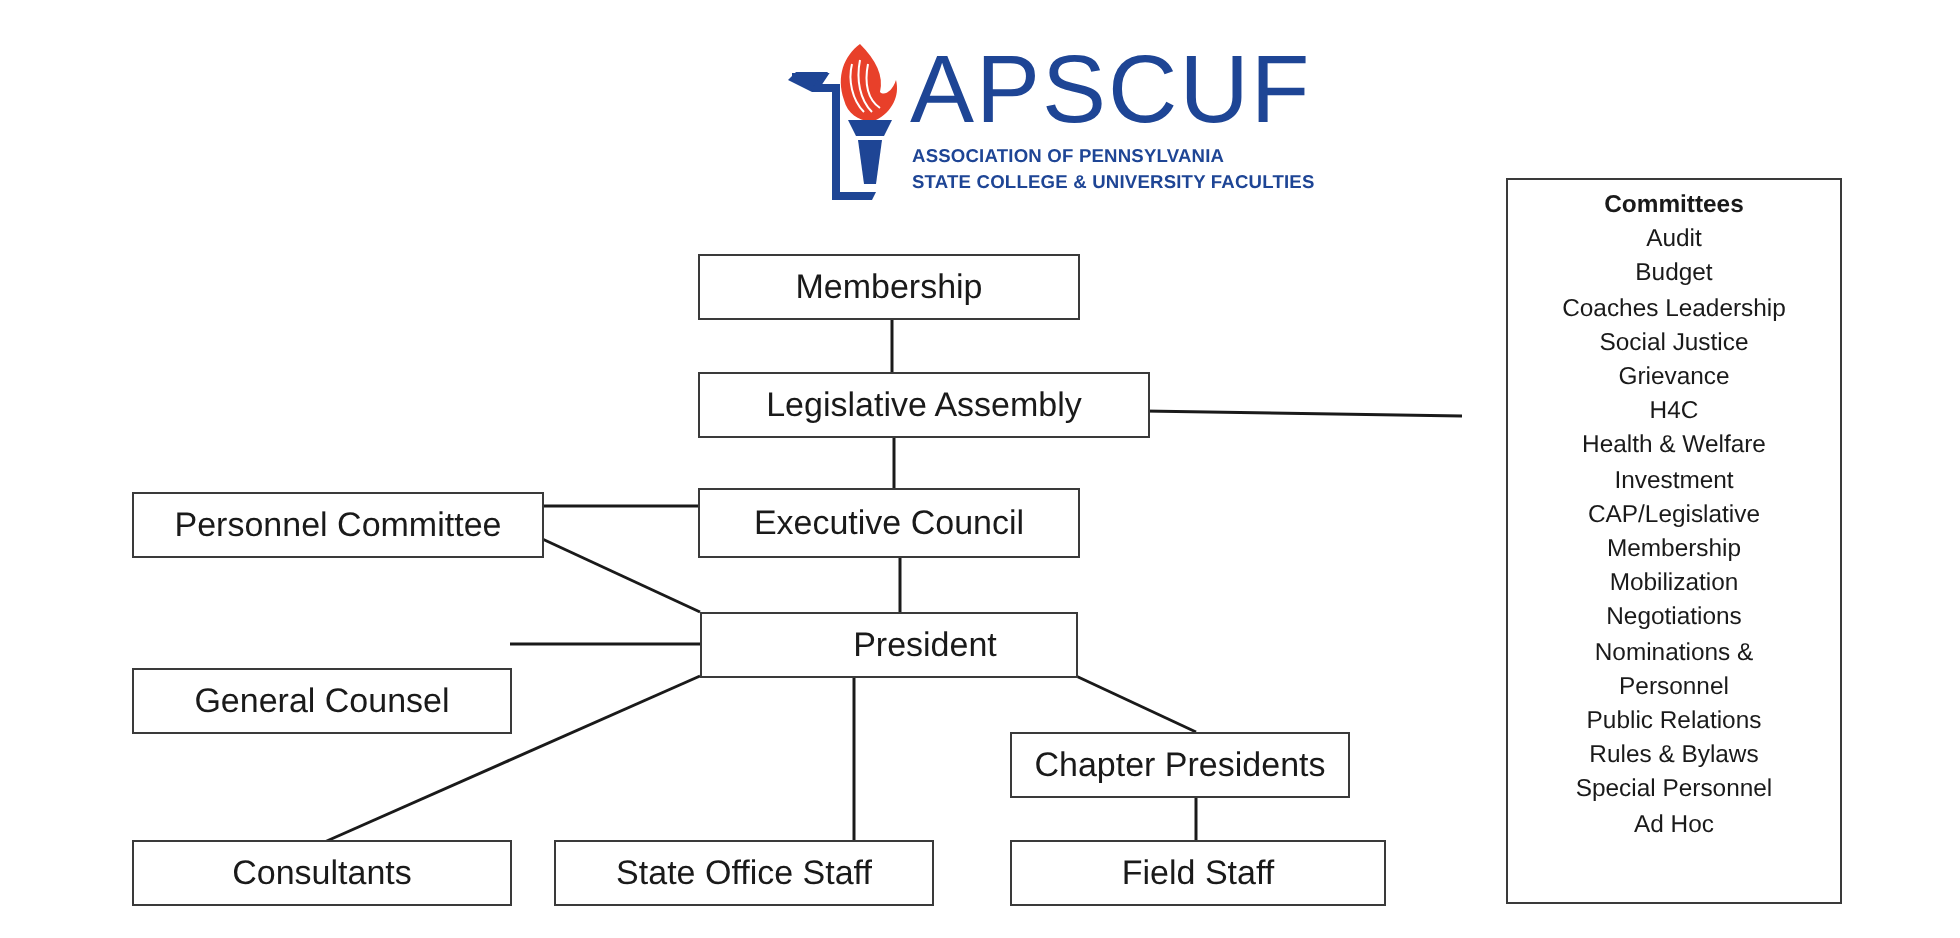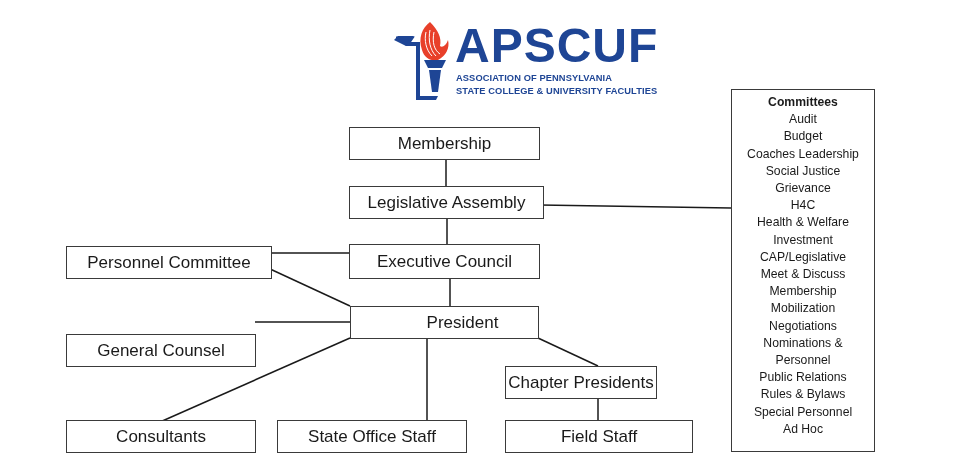--- a/index.html
+++ b/index.html
@@ -1,22 +1,22 @@
 <!DOCTYPE html>
 <html><head>
 <meta charset="utf-8">
 <style>
   html, body { margin:0; padding:0; background:#ffffff; }
   body { width:980px; height:469px; position:relative; overflow:hidden; font-family:"Liberation Sans", "DejaVu Sans", sans-serif; color:#1a1a1a; }
   .box { position:absolute; border:1.3px solid #3a3a3a; background:#fff; box-sizing:border-box; display:flex; align-items:center; justify-content:center; font-size:17px; }
   svg.lines { position:absolute; left:0; top:0; }
   .logo { position:absolute; left:392px; top:18px; width:250px; height:82px; }
-  .logo-title { position:absolute; left:63px; top:4px; font-size:48px; font-weight:bold; color:#1e4595; letter-spacing:1px; line-height:48px; font-family:"Liberation Sans", sans-serif; }
+  .logo-title { position:absolute; left:63px; top:4px; font-size:48px; font-weight:normal; color:#1e4595; letter-spacing:1px; line-height:48px; font-family:"Liberation Sans", sans-serif; }
   .logo-sub { position:absolute; left:64px; font-size:9.3px; font-weight:bold; color:#1e4595; white-space:nowrap; letter-spacing:0.1px; }
-  .committees { position:absolute; left:731px; top:89px; width:144px; height:363px; border:1.3px solid #3a3a3a; box-sizing:border-box; text-align:center; font-size:12.2px; padding-top:4px; }
+  .committees { position:absolute; left:753px; top:89px; width:168px; height:363px; border:1.3px solid #3a3a3a; box-sizing:border-box; text-align:center; font-size:12.2px; padding-top:4px; }
   .committees .head { font-weight:bold; line-height:17.2px; }
   .committees .item { line-height:17.2px; }
 </style>
 </head>
 <body>
 
 <div class="logo">
   <svg width="66" height="82" viewBox="0 0 66 82" style="position:absolute;left:0;top:0;">
 
     <path d="M6 18 L22 18 L18 24 L28 24 L28 78 L46 78 L44 82 L24 82 L24 28 L14 28 L2 22 Z" fill="#1e4595"></path>
@@ -45,42 +45,41 @@
     <line x1="255" y1="262" x2="350" y2="306"></line>
     <line x1="255" y1="322" x2="350" y2="322"></line>
     <line x1="350" y1="338" x2="160" y2="422"></line>
     <line x1="427" y1="338" x2="427" y2="422"></line>
     <line x1="538" y1="338" x2="598" y2="366"></line>
     <line x1="598" y1="398" x2="598" y2="422"></line>
   </g>
 </svg>
 
 <div class="box" style="left:349px;top:127px;width:191px;height:33px;">Membership</div>
-<div class="box" style="left:349px;top:186px;width:195px;height:33px;">Legislative Assembly</div>
+<div class="box" style="left:349px;top:186px;width:226px;height:33px;">Legislative Assembly</div>
 <div class="box" style="left:349px;top:244px;width:191px;height:35px;">Executive Council</div>
 <div class="box" style="left:66px;top:246px;width:206px;height:33px;">Personnel Committee</div>
 <div class="box" style="left:66px;top:306px;width:190px;height:33px;margin-top:28px;">General Counsel</div>
 <div class="box" style="left:350px;top:306px;width:189px;height:33px;padding-left:36px;">President</div>
-<div class="box" style="left:505px;top:366px;width:152px;height:33px;">Chapter Presidents</div>
+<div class="box" style="left:505px;top:366px;width:170px;height:33px;">Chapter Presidents</div>
 <div class="box" style="left:66px;top:420px;width:190px;height:33px;">Consultants</div>
 <div class="box" style="left:277px;top:420px;width:190px;height:33px;">State Office Staff</div>
 <div class="box" style="left:505px;top:420px;width:188px;height:33px;text-align:center;">Field Staff</div>
 
 <div class="committees">
   <div class="head">Committees</div>
   <div class="item">Audit</div>
   <div class="item">Budget</div>
   <div class="item">Coaches Leadership</div>
   <div class="item">Social Justice</div>
   <div class="item">Grievance</div>
   <div class="item">H4C</div>
   <div class="item">Health &amp; Welfare</div>
   <div class="item">Investment</div>
   <div class="item">CAP/Legislative</div>
-  <div class="item">Meet &amp; Discuss</div>
   <div class="item">Membership</div>
   <div class="item">Mobilization</div>
   <div class="item">Negotiations</div>
   <div class="item">Nominations &amp;</div>
   <div class="item">Personnel</div>
   <div class="item">Public Relations</div>
   <div class="item">Rules &amp; Bylaws</div>
   <div class="item">Special Personnel</div>
   <div class="item">Ad Hoc</div>
 </div>

